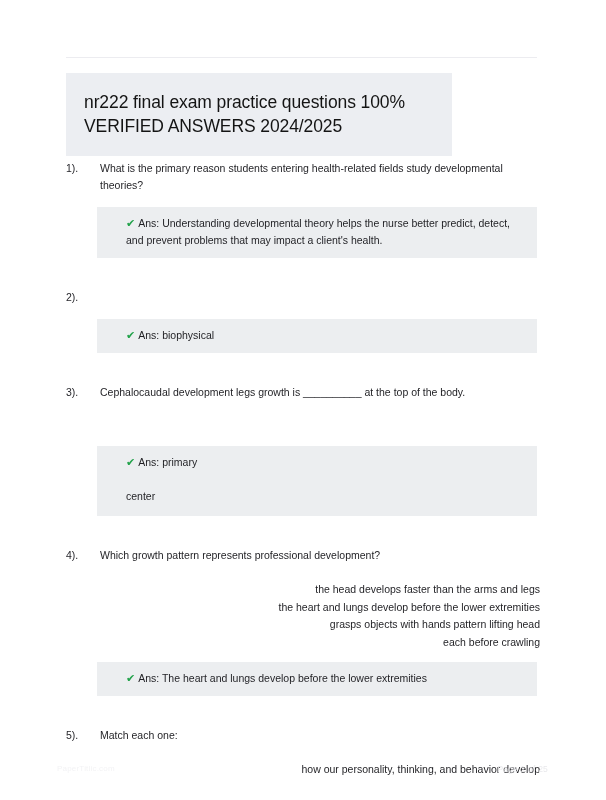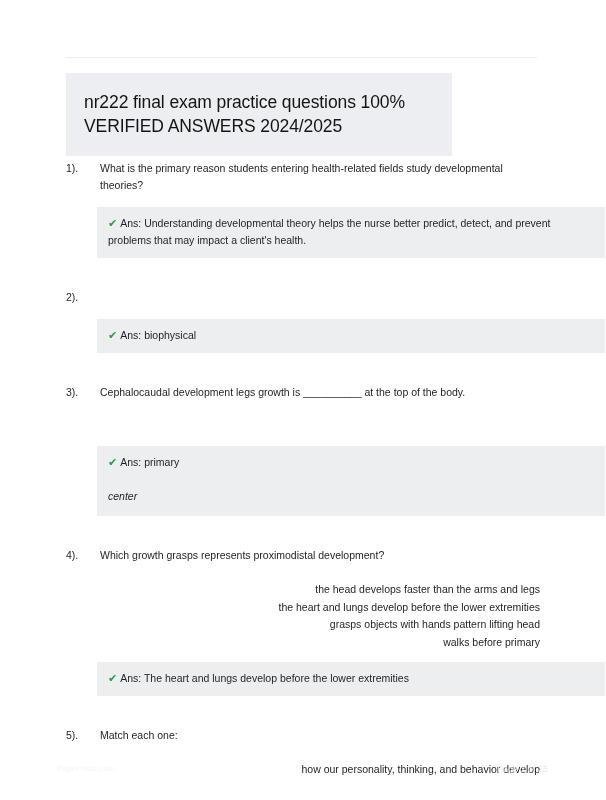--- a/index.html
+++ b/index.html
@@ -91,30 +91,30 @@
   .optlist {
     margin-left: 100px;
     width: 440px;
     font-size: 10.5px;
     line-height: 17.5px;
     color: #1f1f23;
   }
   .optlist div { white-space: nowrap; text-align: right; }
   .ansbox {
     margin-left: 97px;
-    width: 508px;
+    width: 440px;
     background: #eceef0;
-    padding: 8px 11px 9px 11px;
+    padding: 8px 11px 9px 29px;
     font-size: 10.5px;
     line-height: 17px;
     color: #1f1f23;
   }
   .ansbox.tall { padding-bottom: 11px; }
   .ansline { display: block; }
-  .ansline + .ansline { margin-top: 17px; font-style: italic; }
+  .ansline + .ansline { margin-top: 17px; }
   .check {
     color: #21a24a;
     font-size: 11px;
     margin-right: 3px;
     display: inline-block;
   }
   .gap-sm { height: 11px; }
   .gap-md { height: 13px; }
   .gap-lg { height: 17px; }
   .footer {
@@ -191,28 +191,28 @@
         <span class="ansline"><span class="check">✔</span><span>Ans: primary</span></span>
         <span class="ansline">center</span>
       </div>
     </div>
 
     <div class="gap-lg"></div>
 
     <div class="qblock">
       <div class="qhead">
         <div class="qnum">4).</div>
-        <div class="qtext">Which growth grasps represents proximodistal development?</div>
+        <div class="qtext">Which growth pattern represents professional development?</div>
       </div>
       <div class="spacer-line"></div>
       <div class="optlist">
         <div>the head develops faster than the arms and legs</div>
         <div>the heart and lungs develop before the lower extremities</div>
         <div>grasps objects with hands pattern lifting head</div>
-        <div>walks before primary</div>
+        <div>each before crawling</div>
       </div>
       <div class="gap-sm"></div>
       <div class="ansbox">
         <span class="check">✔</span><span>Ans: The heart and lungs develop before the lower extremities</span>
       </div>
     </div>
 
     <div class="gap-lg"></div>
 
     <div class="qblock">

